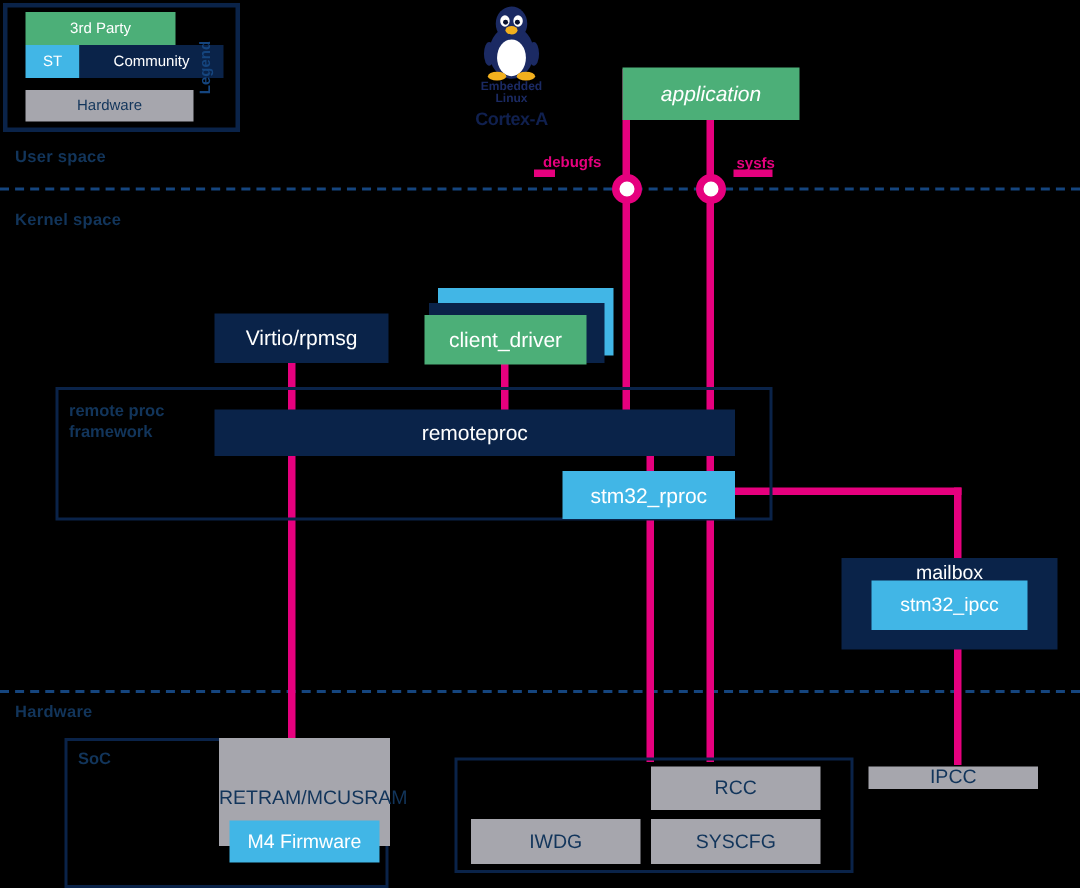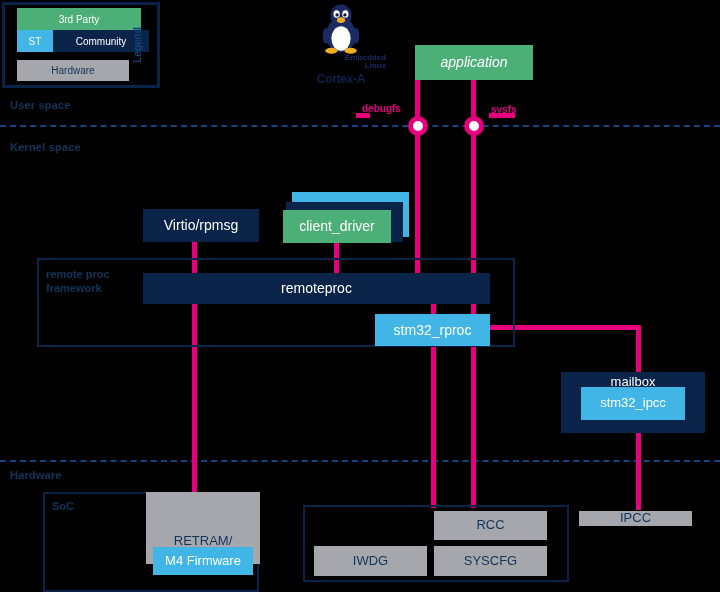--- a/index.html
+++ b/index.html
@@ -111,40 +111,39 @@
     left: 296px; top: 0px;
     width: 90px; height: 86px;
     text-align: center;
   }
   #tux-caption {
     color: #1b2a63;
     font-weight: bold;
     font-size: 8px;
     line-height: 1.05;
     margin-top: -2px;
-    text-align: right;
   }
   #cortex-label {
     color: #10204f;
     font-weight: bold;
     font-size: 12px;
     margin-top: 1px;
     letter-spacing: -.3px;
   }
 
   
   .stack-layer { position: absolute; }
 </style>
 </head>
 <body>
 
 <div id="root">
 
   <div id="legend-box">
-    <div class="legend-swatch green" style="left:12px; top:3px; width:124px; height:22px;">
+    <div class="legend-swatch green" style="left:12px; top:3px; width:100px; height:22px;">
       <span>3rd Party</span>
     </div>
     <div class="legend-swatch ltblue" style="left:12px; top:25px; width:36px; height:22px;">
       <span>ST</span>
     </div>
     <div class="legend-swatch navy" style="left:48px; top:25px; width:96px; height:22px;align-items:center;">
       <span>Community</span>
     </div>
     <div class="legend-swatch gray" style="left:12px; top:55px; width:112px; height:21px;">
       <span>Hardware</span>
@@ -239,21 +238,21 @@
   <div class="box navy" style="left:561px; top:372px; width:144px; height:61px; align-items:flex-start; padding-top:3px; font-size:13px;">
     <span>mailbox</span>
   </div>
   <div class="box ltblue" style="left:581px; top:387px; width:104px; height:33px; font-size:13px;">
     <span>stm32_ipcc</span>
   </div>
 
   <div class="box outline" style="left:43px; top:492px; width:216px; height:100px;"></div>
   <div class="small-label" style="left:52px; top:500px;">SoC</div>
 
-  <div class="box gray" style="left:146px; top:492px; width:114px; height:72px; font-size:13px; flex-direction:column; justify-content:flex-end; padding-top:8px;">
+  <div class="box gray" style="left:146px; top:492px; width:114px; height:72px; font-size:13px; justify-content:flex-start; padding-top:8px;">
     <div>RETRAM/</div>
     <div>MCUSRAM</div>
   </div>
   <div class="box ltblue" style="left:153px; top:547px; width:100px; height:28px; font-size:13px;">
     <span>M4 Firmware</span>
   </div>
 
   <div class="box outline" style="left:303px; top:505px; width:266px; height:77px;"></div>
   <div class="box gray" style="left:434px; top:511px; width:113px; height:29px; font-size:13px;">
     <span>RCC</span>

